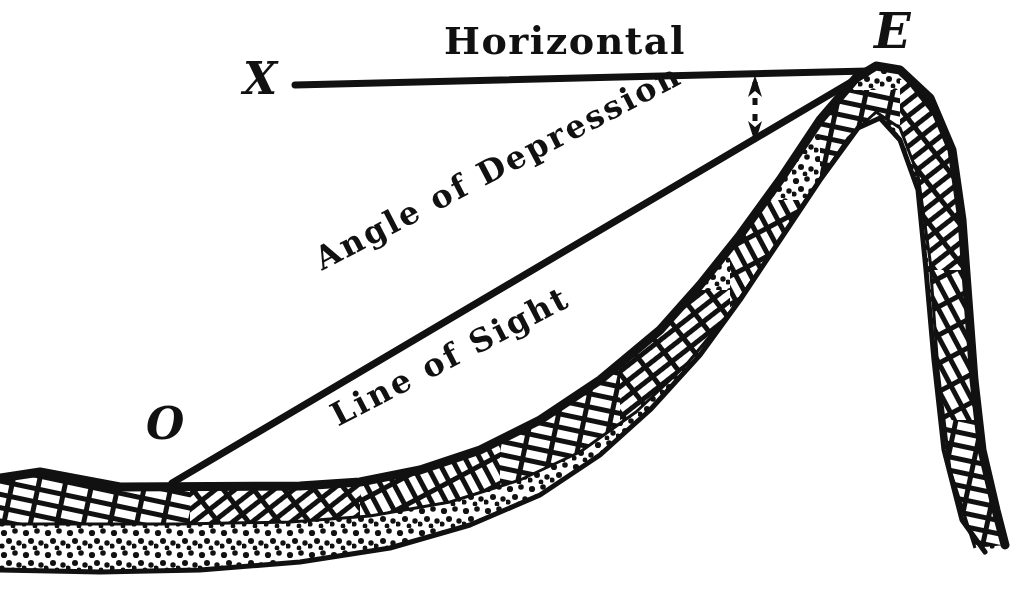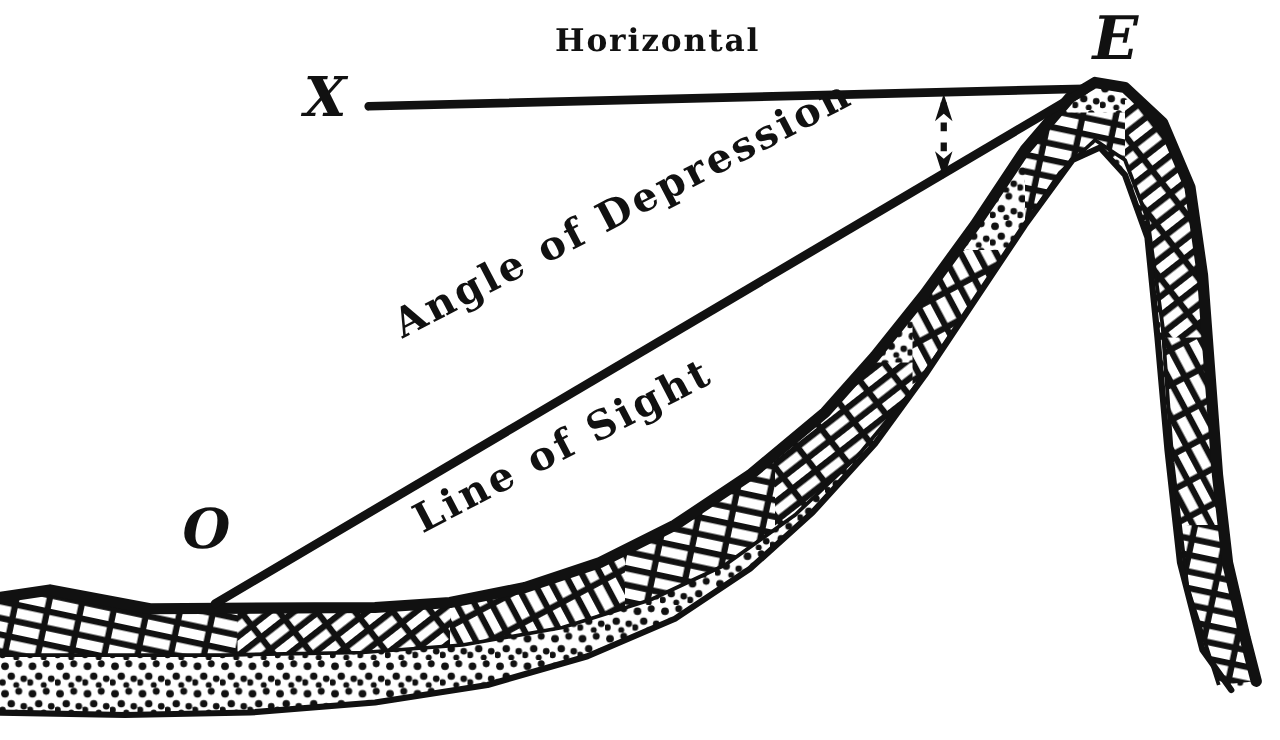--- a/index.html
+++ b/index.html
@@ -43,21 +43,21 @@
   }
   #label-O {
     left: 146px;
     top: 398px;
     font-size: 44px;
     font-style: italic;
   }
   #label-horizontal {
     left: 444px;
     top: 18px;
-    font-size: 25px;
+    font-size: 38px;
     letter-spacing: 1.5px;
     text-align: right;
   }
   #label-angle {
     left: 317px;
     top: 242px;
     font-size: 32px;
     letter-spacing: 2.5px;
     transform: rotate(-27.5deg);
     transform-origin: 0 50%;

